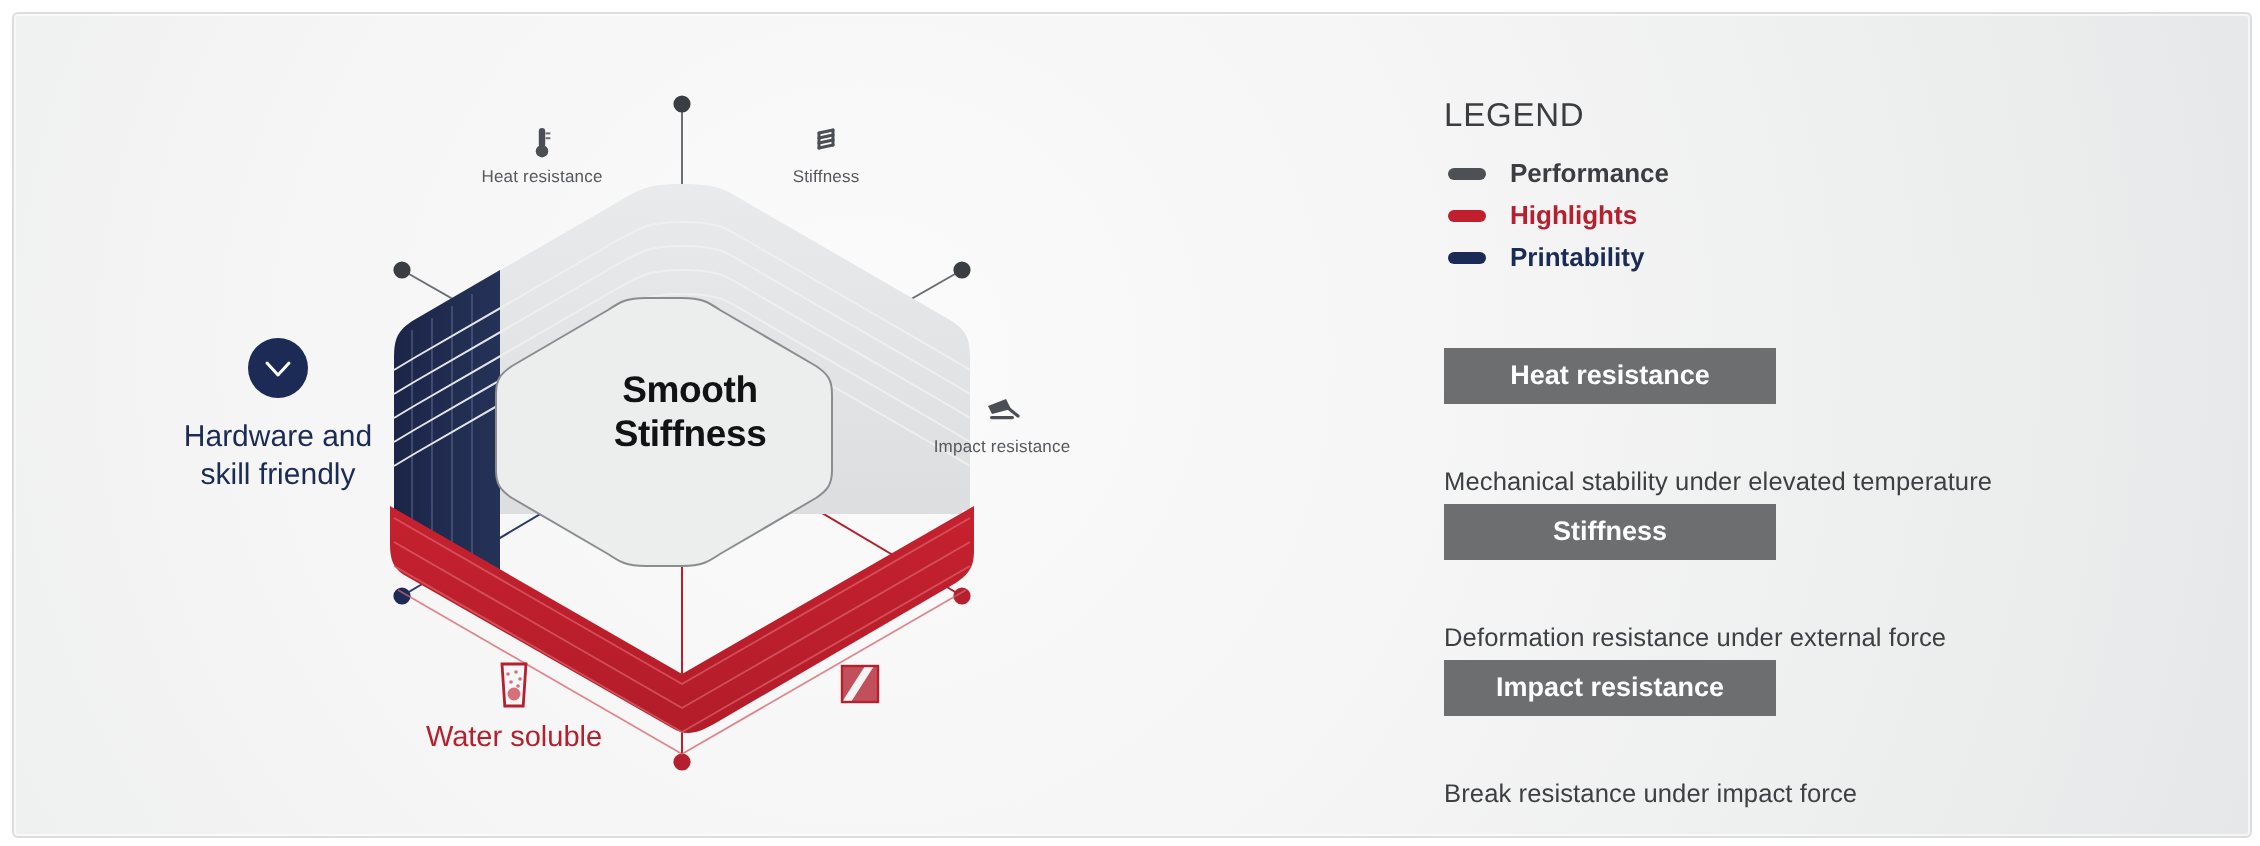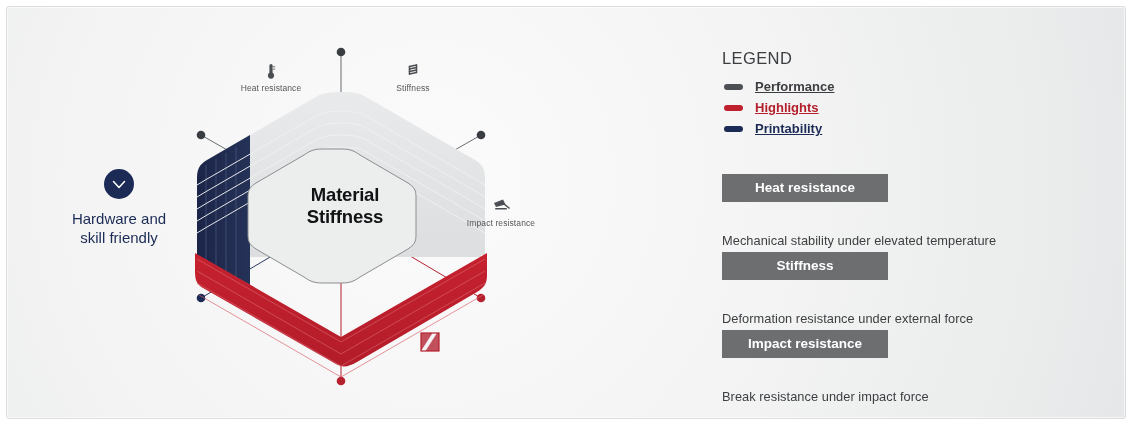--- a/index.html
+++ b/index.html
@@ -28,36 +28,36 @@
   .hl-tag{position:absolute;text-align:center;}
   .hl-tag .ic{display:block;height:30px;margin-bottom:4px;}
   .hl-tag .tx{display:block;font-size:14.5px;color:#b4202d;font-weight:400;}
 
   #center-label{
     position:absolute;left:268px;top:177px;width:140px;text-align:center;
     font-size:18.5px;font-weight:bold;color:#111214;line-height:1.18;
     letter-spacing:-.2px;
   }
 
-  #hw-block{position:absolute;left:32px;top:162px;width:160px;text-align:center;}
+  #hw-block{position:absolute;left:52px;top:162px;width:160px;text-align:center;}
   #hw-circle{
     width:30px;height:30px;border-radius:50%;background:#1b2b55;
     margin:0 auto 11px auto;position:relative;
   }
   #hw-text{font-size:15px;color:#1b2b55;line-height:1.26;font-weight:400;}
 
   
   #right{position:absolute;left:706px;top:0;width:412px;height:411px;}
   #legend-title{
     position:absolute;left:9px;top:42px;font-size:16.5px;font-weight:normal;
     color:#3b3d40;letter-spacing:.4px;
   }
   .leg-row{position:absolute;left:11px;display:flex;align-items:center;gap:12px;}
   .leg-sw{width:19px;height:6px;border-radius:3px;display:block;}
-  .leg-tx{font-size:13px;font-weight:bold;text-decoration:underline;}
+  .leg-tx{font-size:13px;font-weight:bold;}
 
   .prop{position:absolute;left:9px;width:400px;}
   .prop-chip{
     display:inline-block;background:#6d6e70;color:#ffffff;
     font-size:13.5px;font-weight:bold;
     padding:6px 22px 7px 22px;min-width:122px;text-align:center;
   }
   .prop-desc{
     margin-top:31px;font-size:12.8px;color:#3d4043;letter-spacing:.05px;
   }
@@ -198,33 +198,49 @@
       <span class="ic">
         <svg width="22" height="20" viewBox="0 0 22 20">
           <path d="M4,7 L13,3.5 L15.5,8.5 L6,11 Z" fill="#4b4e52"></path>
           <rect x="5" y="12" width="12" height="1.6" rx=".8" fill="#4b4e52"></rect>
           <path d="M14,8 L19,12" stroke="#4b4e52" stroke-width="1.6" stroke-linecap="round"></path>
         </svg>
       </span>
       <span class="tx">Impact resistance</span>
     </div>
 
+    <div class="hl-tag" style="left:180px;top:320px;width:140px;">
+      <span class="ic">
+        <svg width="26" height="30" viewBox="0 0 26 30">
+          <path d="M7,5 L19,5 L17.6,26 L8.4,26 Z" fill="none" stroke="#b4202d" stroke-width="1.4"></path>
+          <circle cx="13" cy="20" r="3.2" fill="#d8707a"></circle>
+          <g fill="#d8707a">
+            <circle cx="10" cy="10" r=".9"></circle>
+              <circle cx="14" cy="9" r=".9"></circle>
+            <circle cx="16" cy="12.5" r=".9"></circle>
+              <circle cx="11.5" cy="14" r=".9"></circle>
+            <circle cx="15" cy="16" r=".9"></circle>
+          </g>
+        </svg>
+      </span>
+      <span class="tx">Water soluble</span>
+    </div>
 
     <div class="hl-tag" style="left:348px;top:320px;width:150px;">
       <span class="ic">
         <svg width="28" height="30" viewBox="0 0 28 30">
           <rect x="5" y="6" width="18" height="18" fill="#c2505c"></rect>
           <path d="M21,6 L9.5,24 L5,24 L16.5,6 Z" fill="#f4f4f4"></path>
           <rect x="5" y="6" width="18" height="18" fill="none" stroke="#b4202d" stroke-width="1.2"></rect>
         </svg>
       </span>
     </div>
 
     <div id="center-label">
-      <span>Material</span><br>
+      <span>Smooth</span><br>
       <span>Stiffness</span>
     </div>
 
     <div id="hw-block">
       <div id="hw-circle">
         <svg width="30" height="30" viewBox="0 0 30 30">
           <path d="M9.5,12.5 L15,18.5 L20.5,12.5" fill="none" stroke="#ffffff" stroke-width="1.5" stroke-linecap="round" stroke-linejoin="round"></path>
         </svg>
       </div>
       <div id="hw-text">

